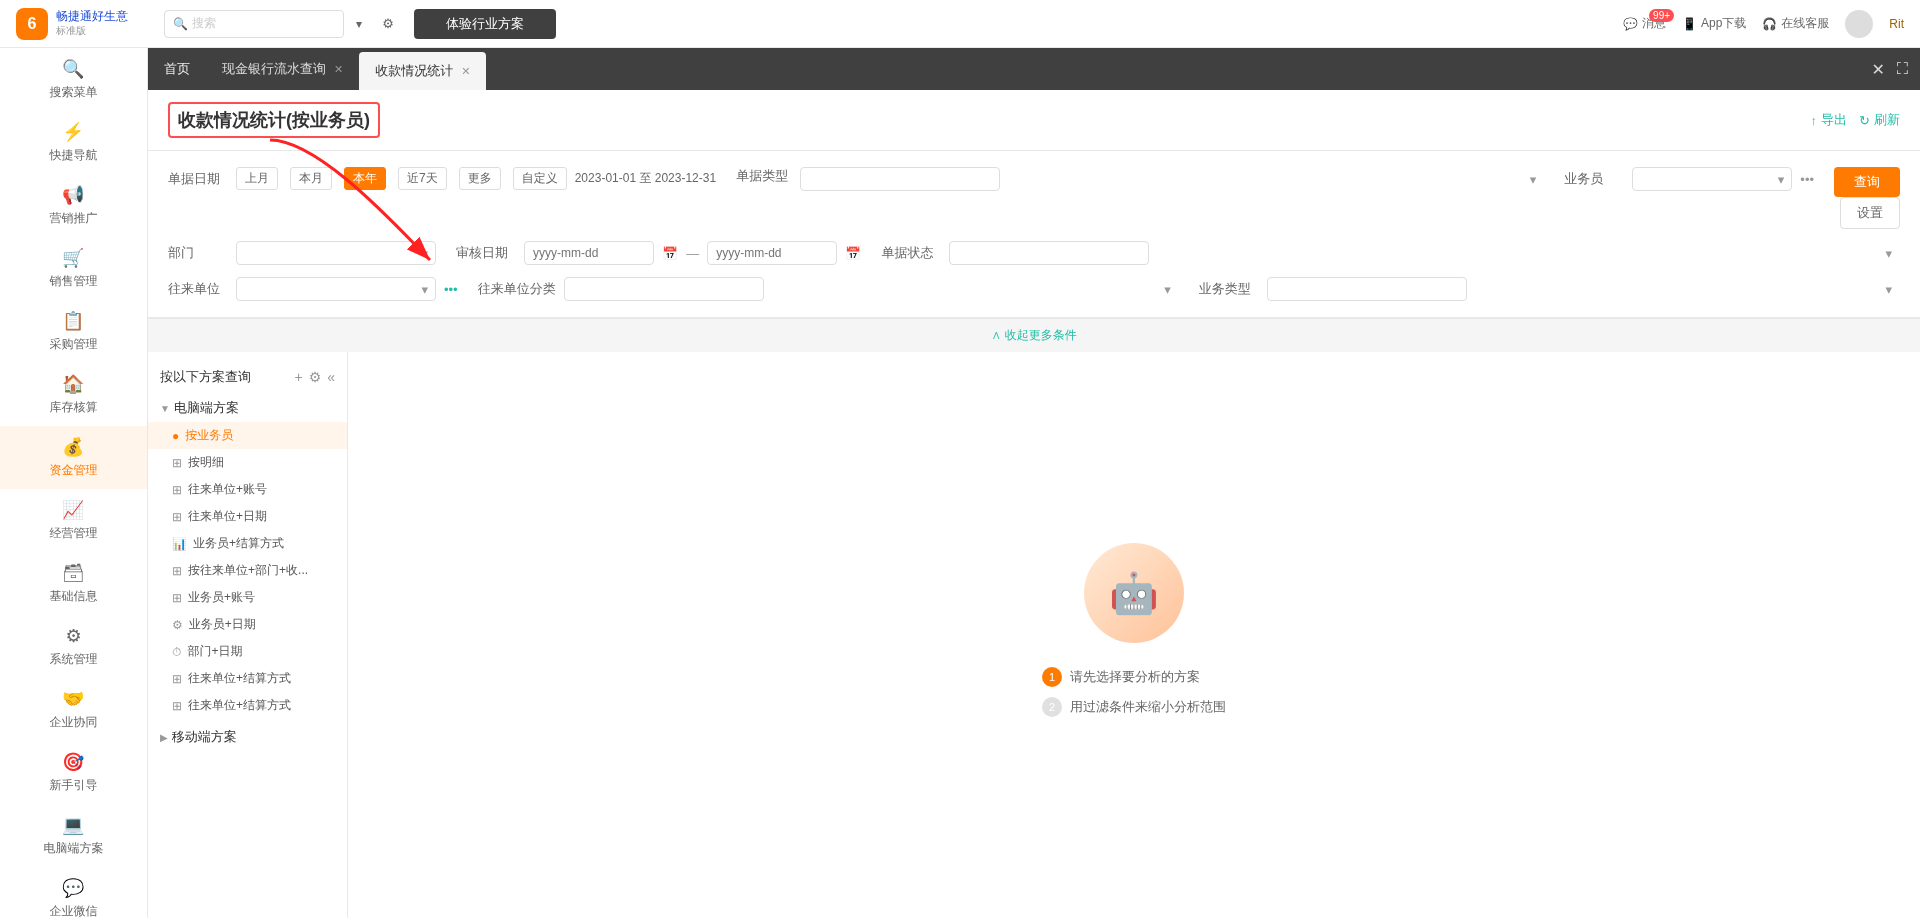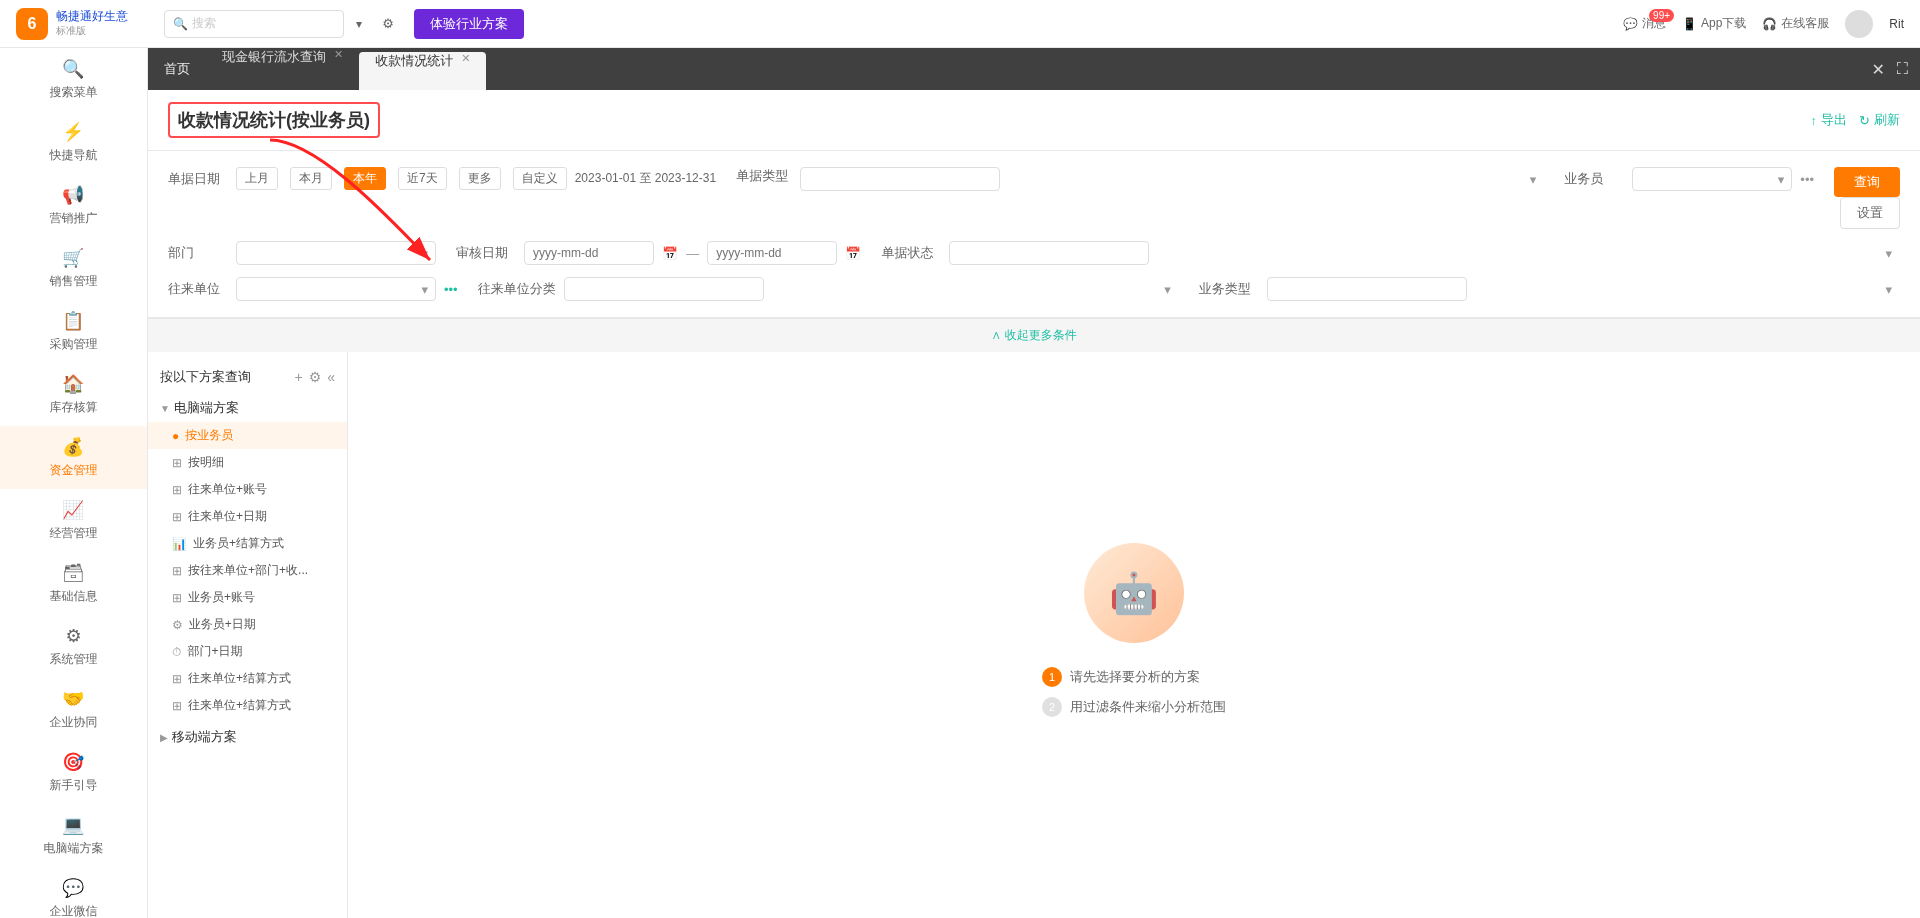--- a/index.html
+++ b/index.html
@@ -35,43 +35,43 @@
     .header-nav { display: flex; align-items: center; gap: 12px; flex: 1; }
     .header-search {
       width: 180px; height: 28px;
       border: 1px solid #ddd; border-radius: 4px;
       display: flex; align-items: center;
       padding: 0 8px; gap: 4px; color: #999; font-size: 12px;
     }
     .header-dropdown { display: flex; align-items: center; gap: 4px; color: #666; font-size: 12px; cursor: pointer; }
     .header-gear { width: 28px; height: 28px; display: flex; align-items: center; justify-content: center; cursor: pointer; color: #666; }
     .header-trial-btn {
-      background: #6d28d9;
+      background: #404040;
       color: #fff;
       border: none;
       border-radius: 4px;
-      padding: 6px 16px;
+      padding: 6px 32px;
       font-size: 13px;
       cursor: pointer;
     }
     .header-right { display: flex; align-items: center; gap: 16px; margin-left: auto; }
     .header-msg { display: flex; align-items: center; gap: 4px; color: #666; font-size: 12px; cursor: pointer; position: relative; }
     .badge-99 {
       background: #ff4d4f;
       color: #fff;
       border-radius: 10px;
       font-size: 10px;
       padding: 1px 4px;
       position: absolute;
       top: -6px; right: -8px;
     }
     .header-app { display: flex; align-items: center; gap: 4px; color: #666; font-size: 12px; cursor: pointer; }
     .header-service { display: flex; align-items: center; gap: 4px; color: #666; font-size: 12px; cursor: pointer; }
     .header-avatar { width: 28px; height: 28px; border-radius: 50%; background: #ddd; }
-    .header-username { font-size: 12px; color: #404040; }
+    .header-username { font-size: 12px; color: #a16207; }
 
     
     .layout { display: flex; margin-top: 48px; height: calc(100vh - 48px); }
 
     
     .sidebar {
       width: 148px;
       background: #fff;
       border-right: 1px solid #e8e8e8;
       display: flex;
@@ -94,21 +94,21 @@
     .main-content { flex: 1; display: flex; flex-direction: column; overflow: hidden; }
 
     
     .tab-bar {
       height: 42px;
       background: #404040;
       display: flex;
       align-items: stretch;
     }
     .tab-item {
-      display: flex; align-items: flex-start; gap: 6px;
+      display: flex; align-items: center; gap: 6px;
       padding: 0 16px;
       color: rgba(255,255,255,0.8);
       font-size: 13px;
       cursor: pointer;
       position: relative;
     }
     .tab-item.active {
       background: #f5f5f5;
       color: #333;
       border-radius: 4px 4px 0 0;

